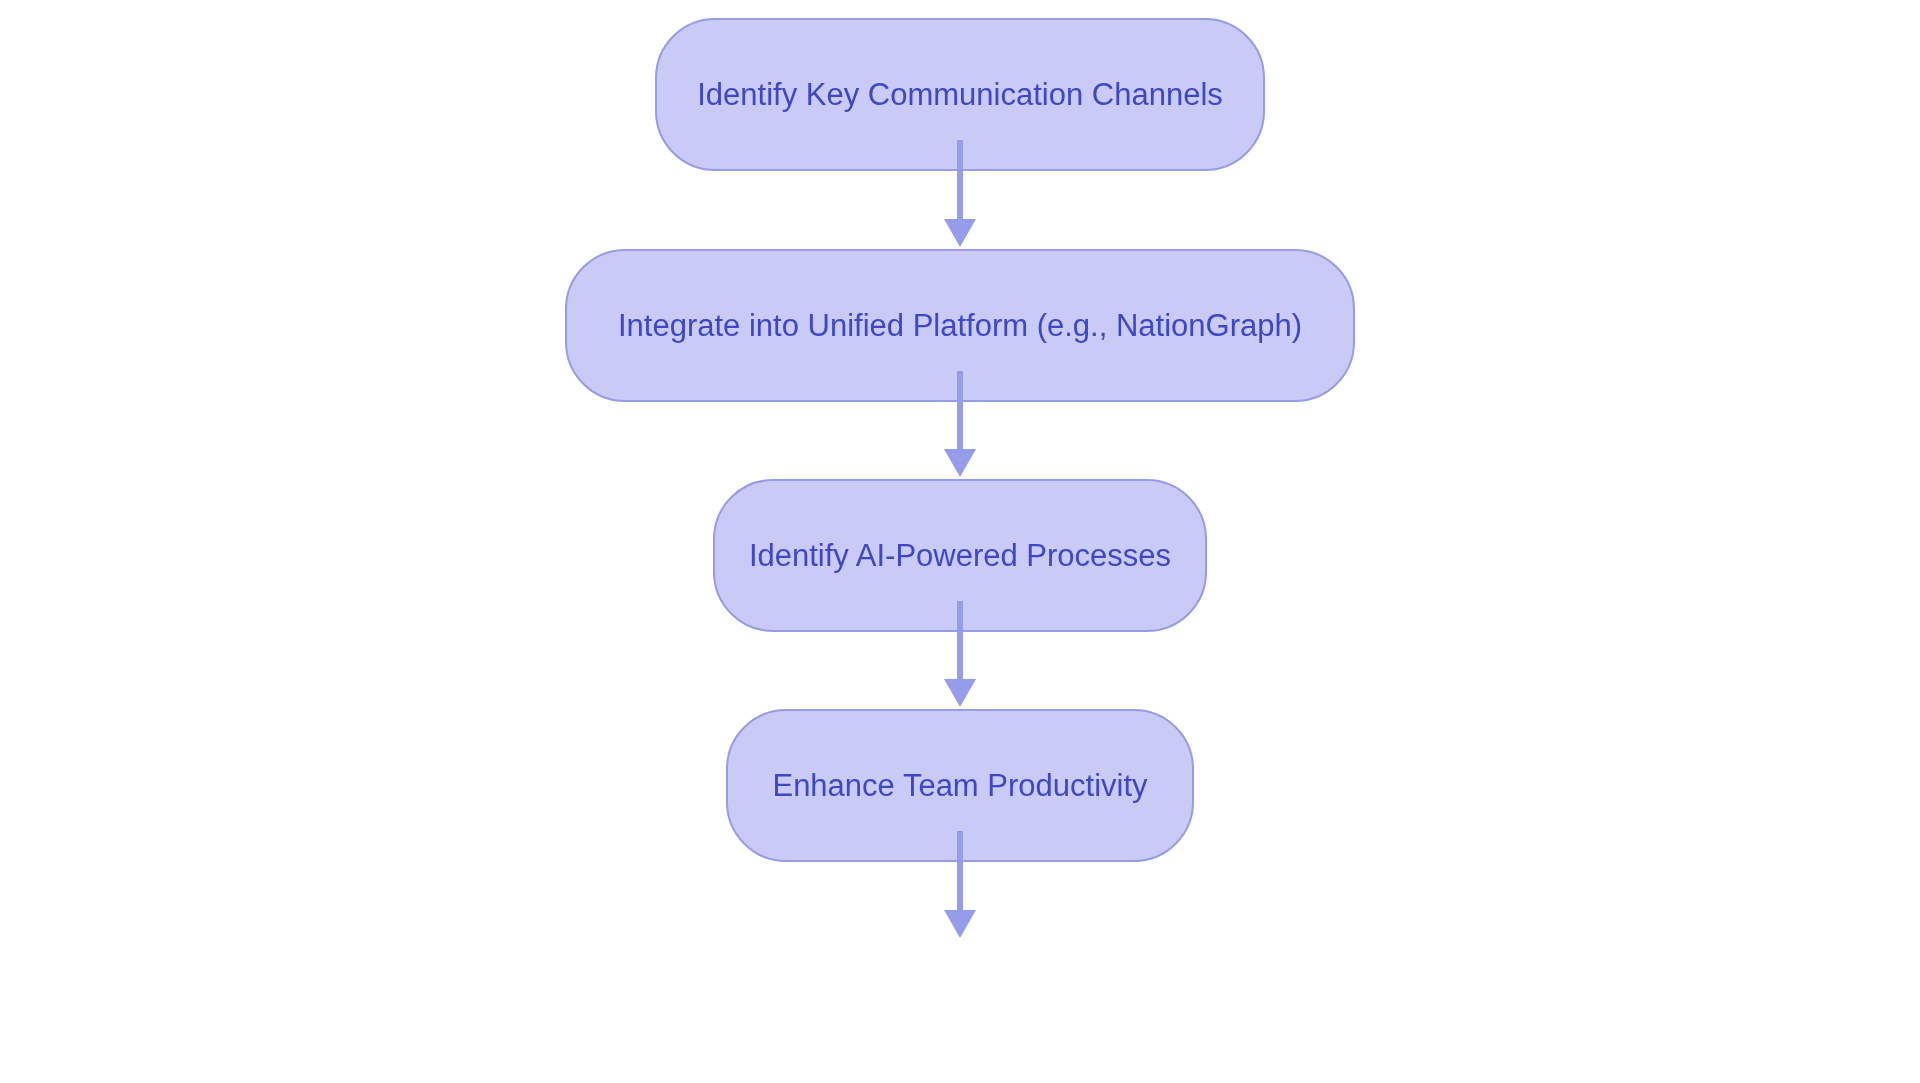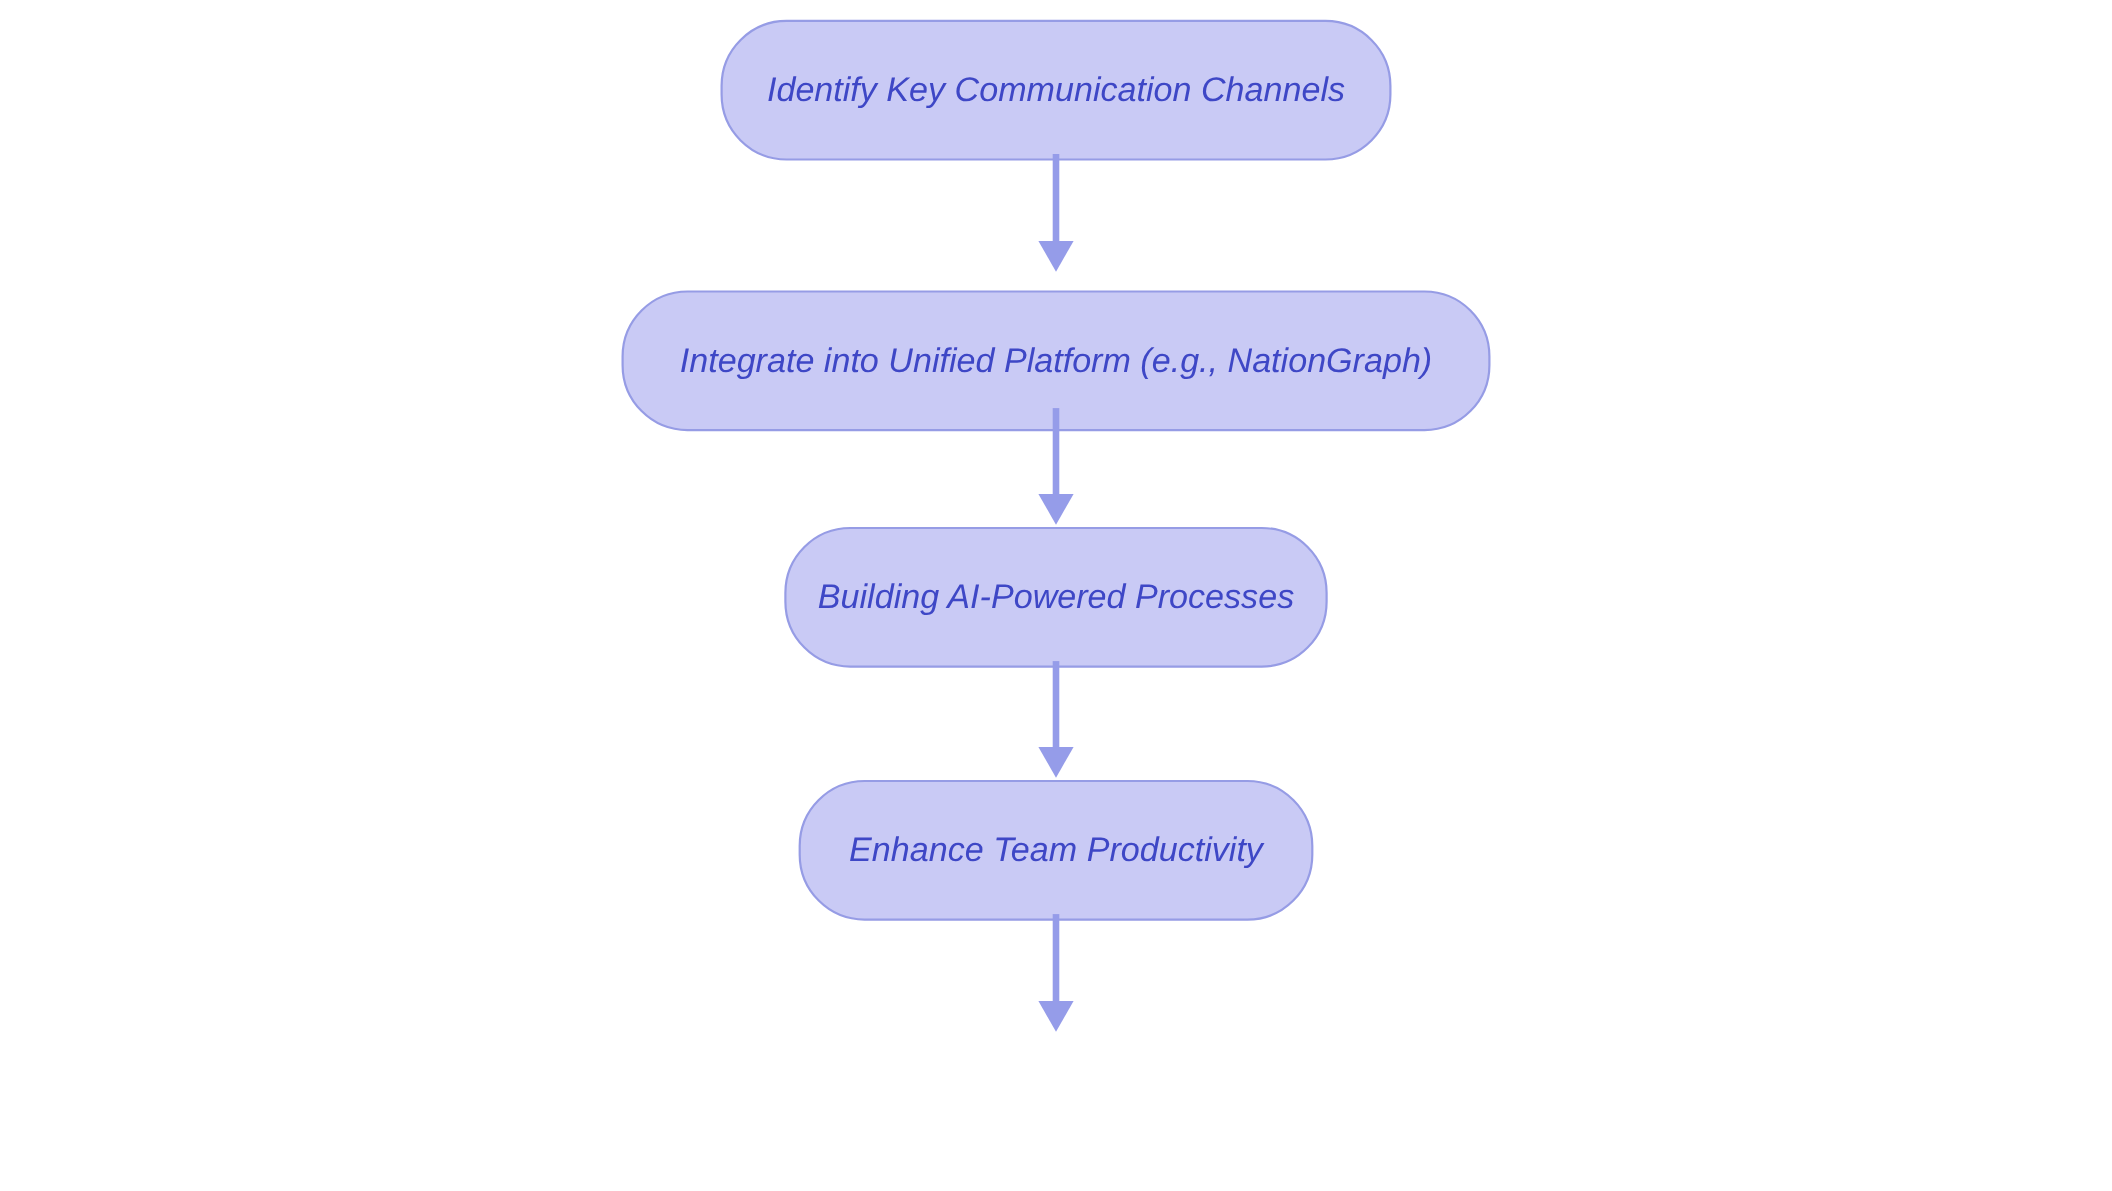--- a/index.html
+++ b/index.html
@@ -18,38 +18,37 @@
     position: relative;
     width: 1920px;
     height: 1083px;
     background: var(--bg);
     overflow: hidden;
   }
   .node {
     position: absolute;
     left: 50%;
     transform: translateX(-50%);
-    height: 128px;
+    height: 153px;
     background: var(--node-fill);
     border: 2px solid var(--node-border);
     border-radius: 60px;
     display: flex;
     align-items: center;
     justify-content: center;
     text-align: center;
-    font-style: italic;
   }
   .node-label {
     color: var(--text-color);
     font-size: 31px;
     line-height: 1.2;
     white-space: nowrap;
   }
   .n1 { top: 18px;  width: 610px; }
-  .n2 { top: 264px; width: 790px; }
+  .n2 { top: 249px; width: 790px; }
   .n3 { top: 479px; width: 494px; }
   .n4 { top: 709px; width: 468px; }
   .n5 { top: 940px; width: 770px; }
 
   .arrow {
     position: absolute;
     left: 50%;
     transform: translateX(-50%);
     width: 32px;
   }
@@ -95,21 +94,21 @@
   <div class="node n2">
     <span class="node-label">Integrate into Unified Platform (e.g., NationGraph)</span>
   </div>
 
   <div class="arrow a2">
     <div class="shaft"></div>
     <div class="head"></div>
   </div>
 
   <div class="node n3">
-    <span class="node-label">Building AI-Powered Processes</span>
+    <span class="node-label">Identify AI-Powered Processes</span>
   </div>
 
   <div class="arrow a3">
     <div class="shaft"></div>
     <div class="head"></div>
   </div>
 
   <div class="node n4">
     <span class="node-label">Enhance Team Productivity</span>
   </div>

